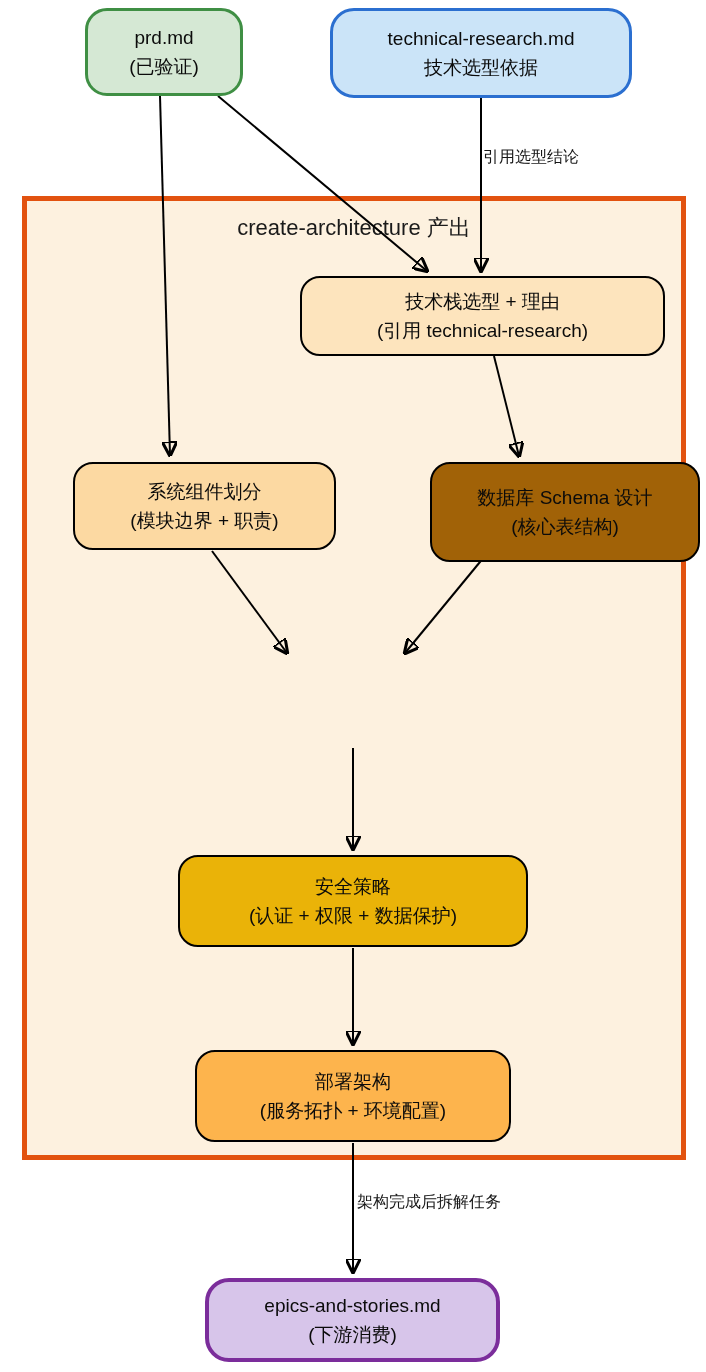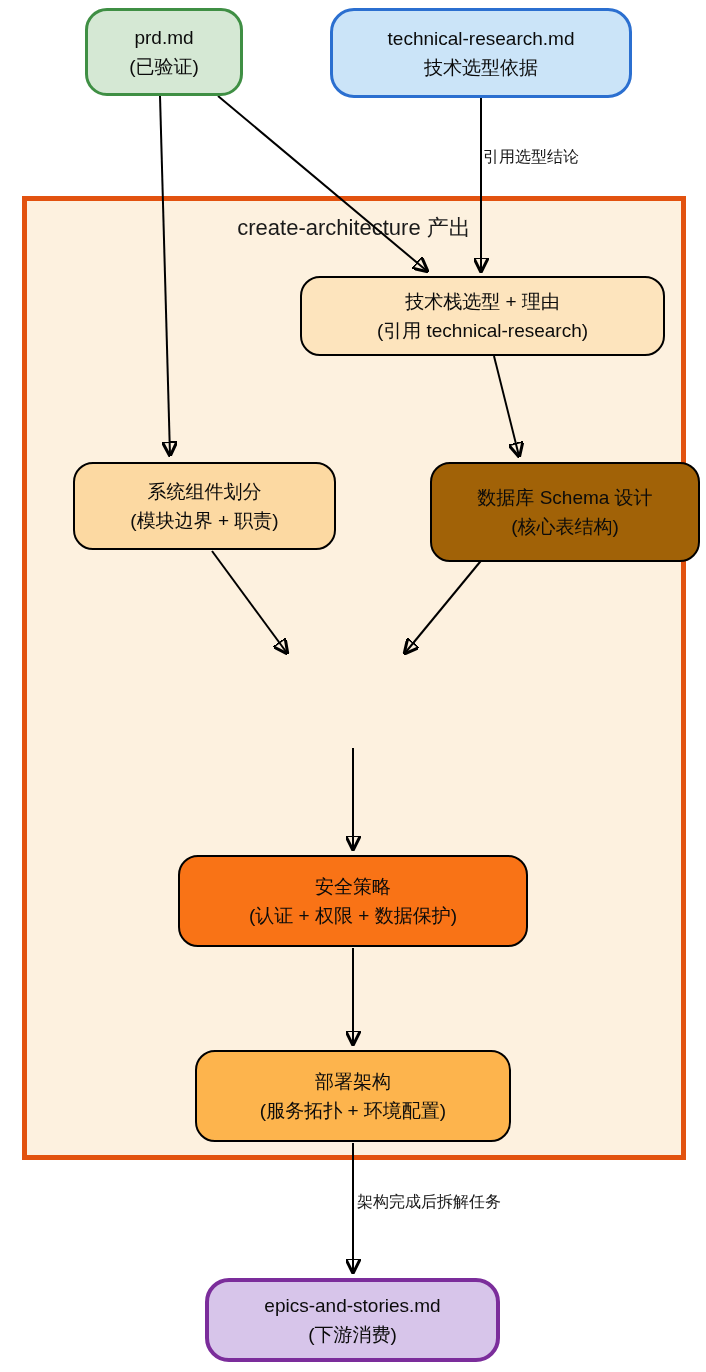--- a/index.html
+++ b/index.html
@@ -60,21 +60,21 @@
     z-index: 2;
     padding: 4px 22px;
   }
 
   .node-prd           { left: 85px;  top: 8px;    width: 158px; height: 88px; background: #d5e8d4; border: 3.5px solid #3f8f44; border-radius: 22px; }
   .node-tech-research { left: 330px; top: 8px;    width: 302px; height: 90px; background: #cbe4f8; border: 3.5px solid #2b6fd0; border-radius: 24px; }
   .node-tech-stack    { left: 300px; top: 276px;  width: 365px; height: 80px; background: #fde4bd; }
   .node-components    { left: 45px;  top: 462px;  width: 263px; height: 88px; background: #fcd9a2; margin-left: 28px; }
   .node-db-schema     { left: 397px; top: 462px;  width: 270px; height: 100px; background: #a16207; margin-left: 33px; }
   .node-api-spec      { left: 190px; top: 658px;  width: 327px; height: 90px; background: #fdc97d; }
-  .node-security      { left: 178px; top: 855px;  width: 350px; height: 92px; background: #f97316; }
+  .node-security      { left: 178px; top: 855px;  width: 350px; height: 92px; background: #eab308; }
   .node-deployment    { left: 195px; top: 1050px; width: 316px; height: 92px; background: #fdb44d; }
   .node-epics         { left: 205px; top: 1278px; width: 295px; height: 84px; background: #d7c5ea; border: 4px solid #7b2d9b; border-radius: 24px; }
 
   
   .edge-label {
     position: absolute;
     font-size: 16px;
     color: #161616;
     z-index: 3;
     white-space: nowrap;

